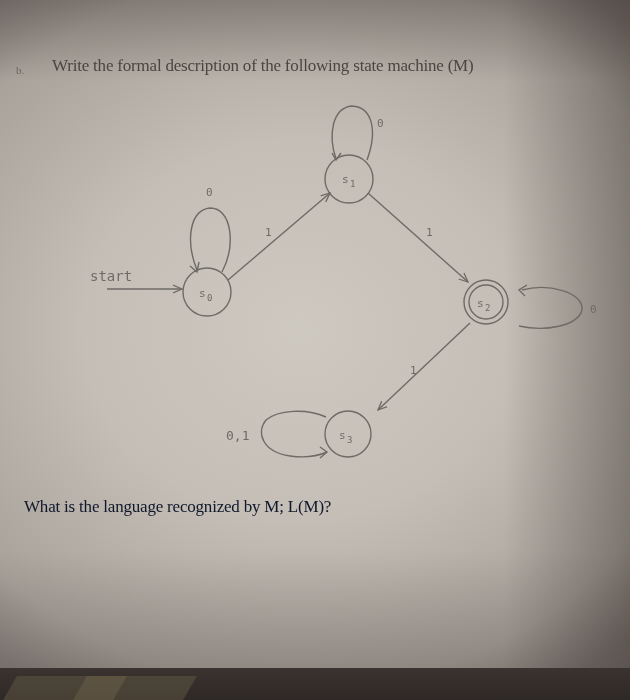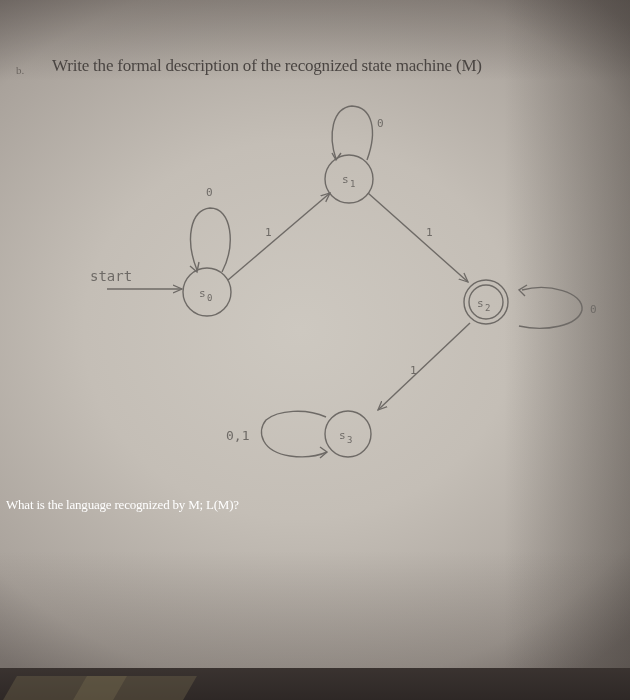--- a/index.html
+++ b/index.html
@@ -28,37 +28,37 @@
     background: rgba(120,110,80,0.35); transform: skewX(-30deg);
   }
   .q-marker {
     position: absolute; left: 16px; top: 64px; font-size: 11px; color: #6b6560;
   }
   .q-title {
     position: absolute; left: 52px; top: 56px; font-size: 17px; color: #4a4542;
     letter-spacing: -0.2px; white-space: nowrap;
   }
   .q-language {
-    position: absolute; left: 6px; top: 497px; font-size: 13px; color: #ffffff;
+    position: absolute; left: 24px; top: 497px; font-size: 17px; color: #0f172a;
     letter-spacing: -0.2px; white-space: nowrap;
   }
   svg.fsm { position: absolute; left: 0; top: 0; }
   .lbl { font-family: "DejaVu Sans Mono", monospace; fill: #6e6a66; }
 </style>
 </head>
 <body>
 
 <div class="paper"></div>
 <div class="table-edge">
   <div class="stripe" style="left:10px"></div>
   <div class="stripe" style="left:80px"></div>
 </div>
 
 <div class="q-marker">b.</div>
-<div class="q-title">Write the formal description of the recognized state machine (M)</div>
+<div class="q-title">Write the formal description of the following state machine (M)</div>
 
 <svg class="fsm" width="630" height="700" viewBox="0 0 630 700">
   <defs>
     <marker id="arr" markerWidth="10" markerHeight="10" refX="9" refY="5" orient="auto" markerUnits="userSpaceOnUse">
       <path d="M0,1 L9,5 L0,9" fill="none" stroke="#6e6a66" stroke-width="1.3"></path>
     </marker>
   </defs>
   <g stroke="#6e6a66" stroke-width="1.4" fill="none">
 
     <line x1="107" y1="289" x2="182" y2="289" marker-end="url(#arr)"></line>

